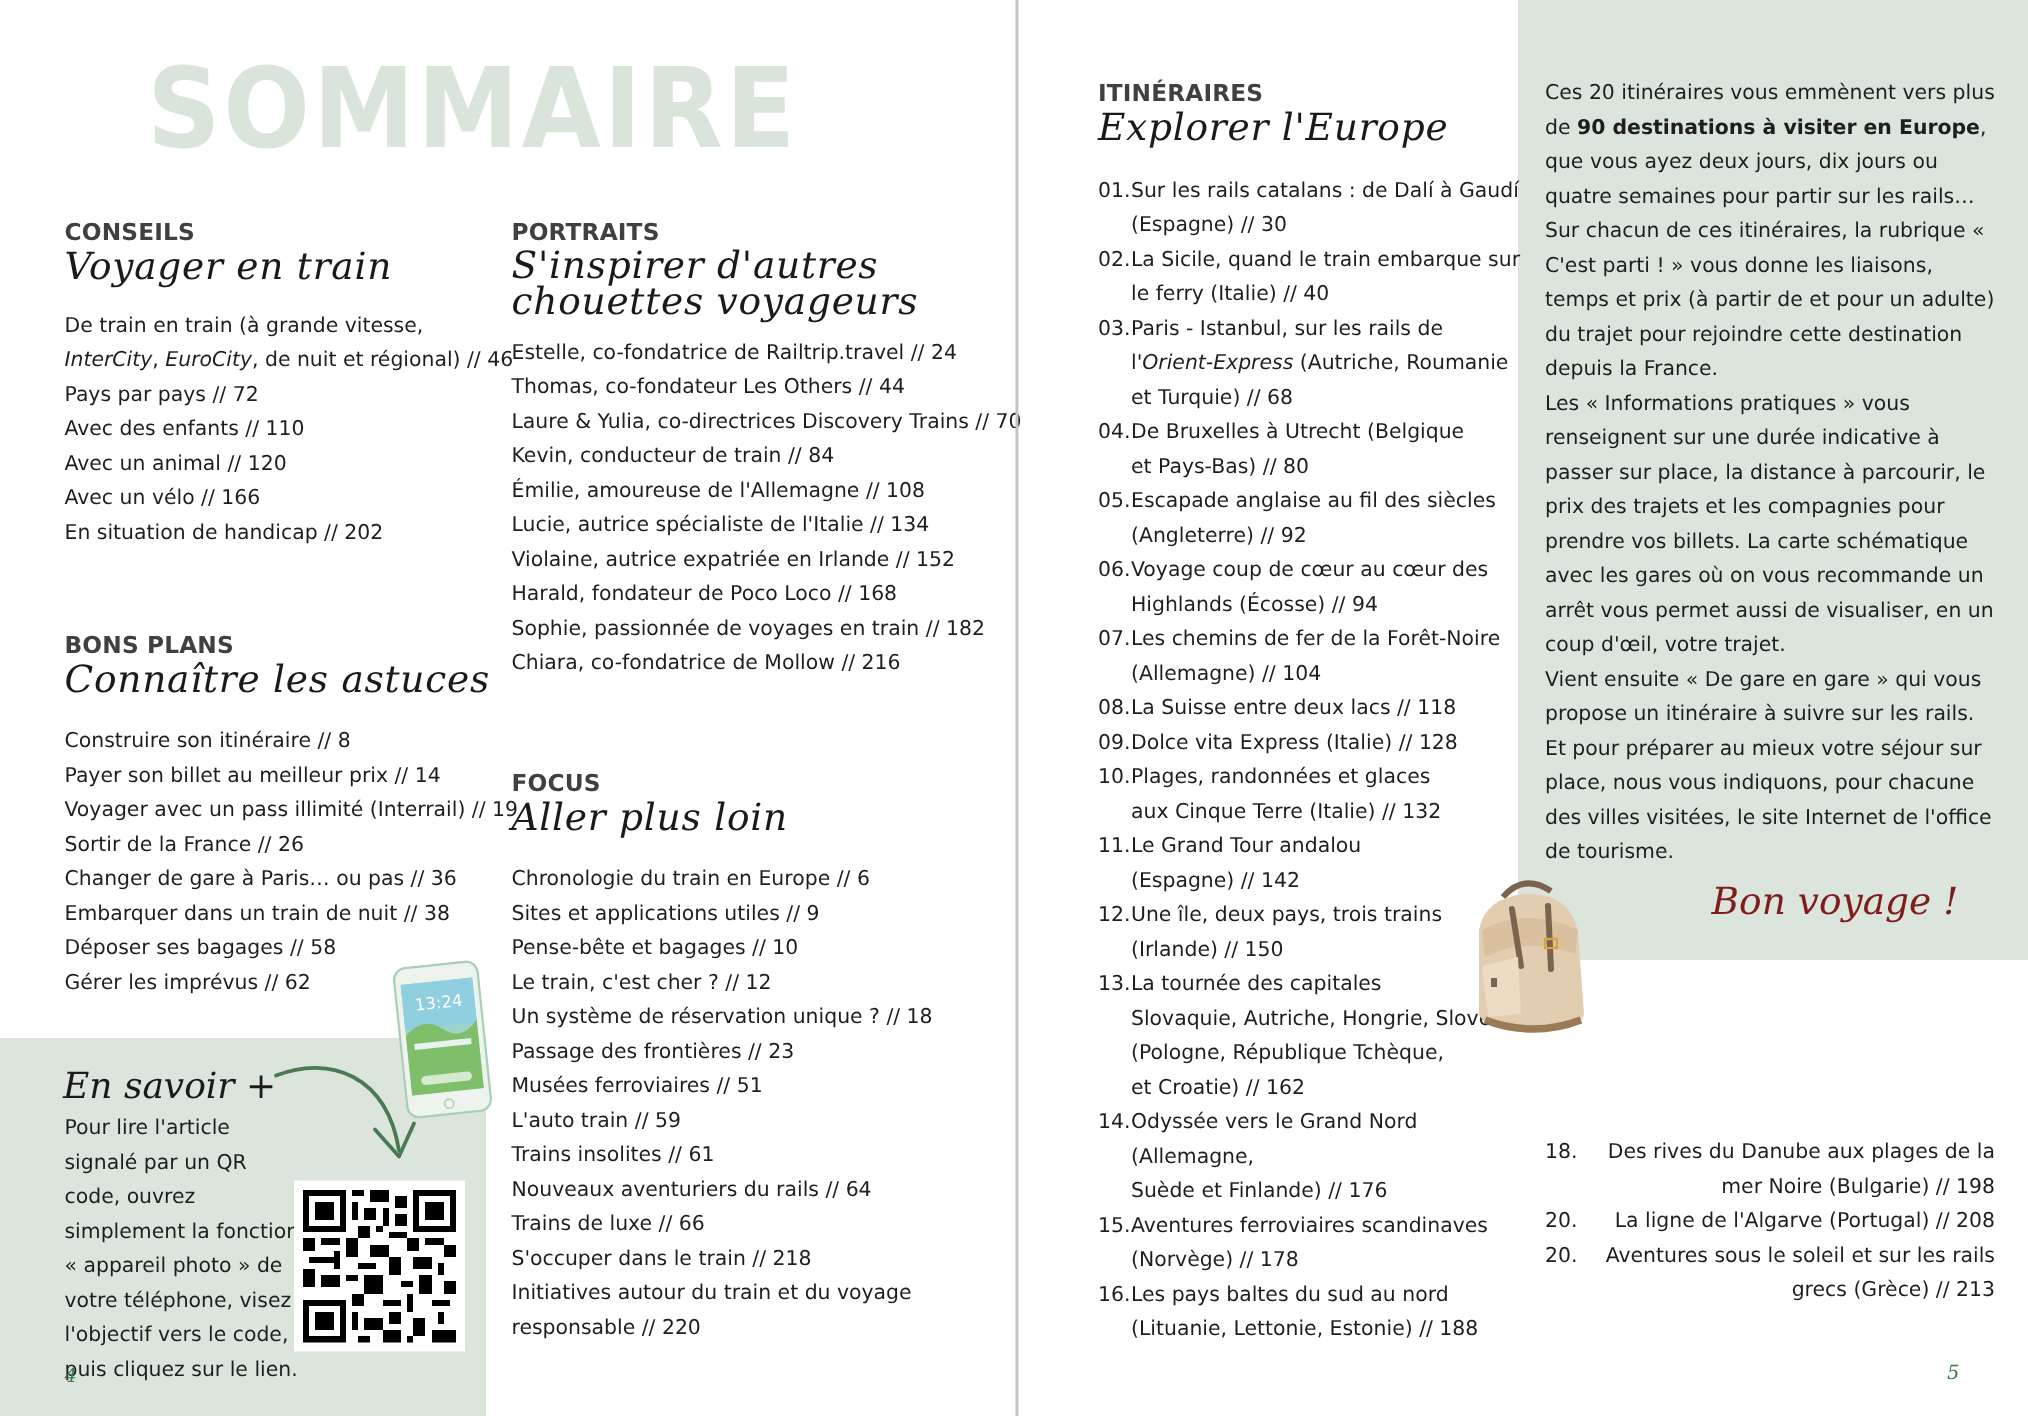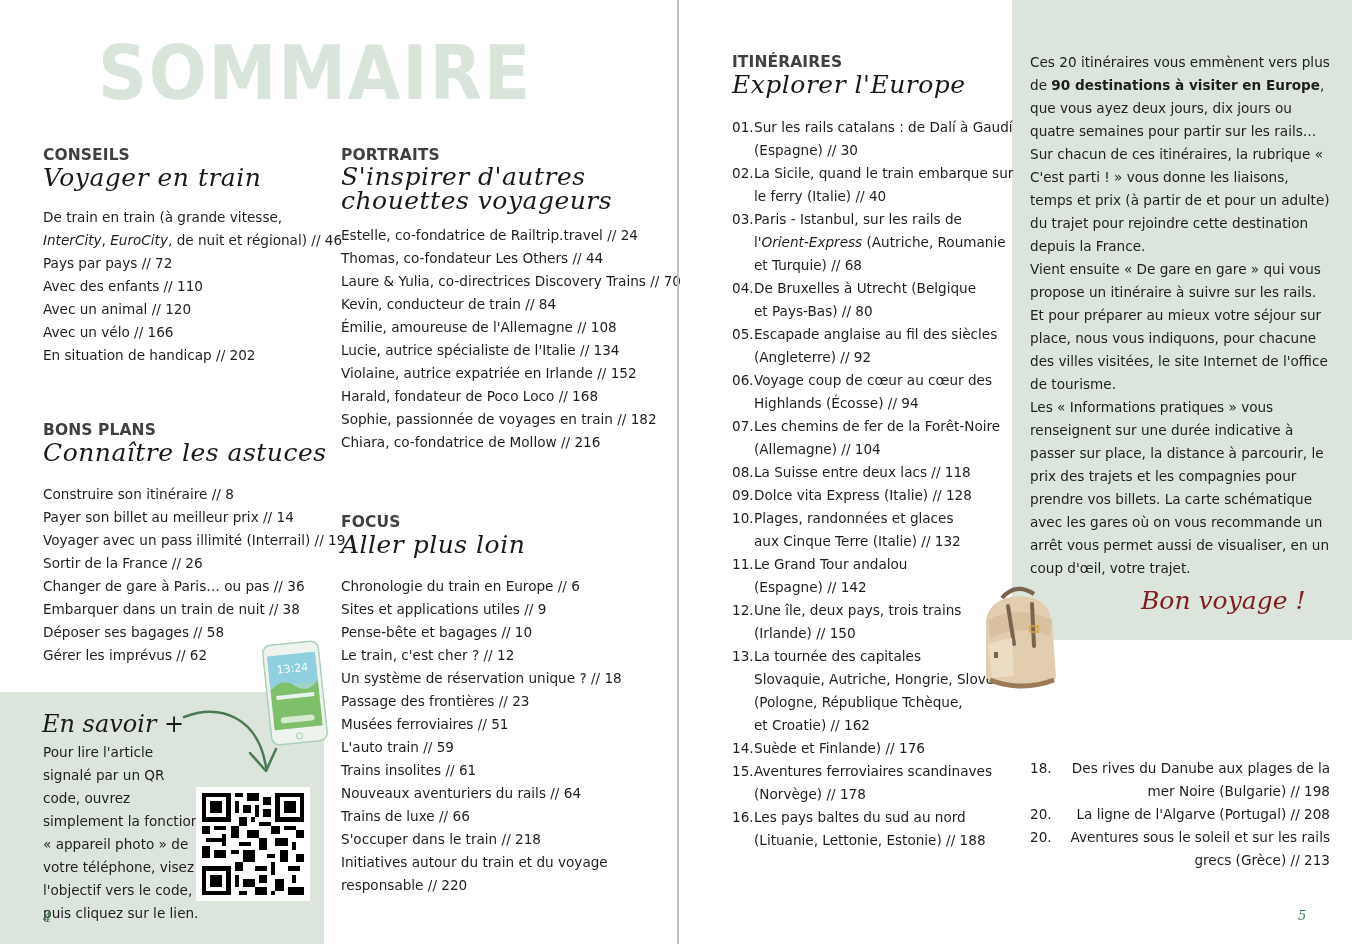--- a/index.html
+++ b/index.html
@@ -288,20 +288,21 @@
           </li>
         <li>
             <span class="num">13.</span>
             <span class="txt">La tournée des capitales</span>
             <span class="txt">Slovaquie, Autriche, Hongrie, Slovénie</span>
             <span class="txt">(Pologne, République Tchèque,</span>
             <span class="txt">et Croatie) // 162</span>
           </li>
         <li>
             <span class="num">14.</span>
+            <span class="txt">Odyssée vers le Grand Nord (Allemagne,</span>
             <span class="txt">Suède et Finlande) // 176</span>
           </li>
         <li>
             <span class="num">15.</span>
             <span class="txt">Aventures ferroviaires scandinaves</span>
             <span class="txt">(Norvège) // 178</span>
           </li>
         <li>
             <span class="num">16.</span>
             <span class="txt">Les pays baltes du sud au nord</span>
@@ -322,22 +323,22 @@
         </li>
       <li>
           <span class="num">20.</span>
           <span class="txt">Aventures sous le soleil et sur les rails</span>
           <span class="txt">grecs (Grèce) // 213</span>
         </li>
     </ul>
 
     <div class="intro">
       <p><span>Ces 20 itinéraires vous emmènent vers plus de </span><b>90 destinations à visiter en Europe</b><span>, que vous ayez deux jours, dix jours ou quatre semaines pour partir sur les rails… Sur chacun de ces itinéraires, la rubrique « C'est parti ! » vous donne les liaisons, temps et prix (à partir de et pour un adulte) du trajet pour rejoindre cette destination depuis la France.</span></p>
+      <p>Les « Informations pratiques » vous renseignent sur une durée indicative à passer sur place, la distance à parcourir, le prix des trajets et les compagnies pour prendre vos billets. La carte schématique avec les gares où on vous recommande un arrêt vous permet aussi de visualiser, en un coup d'œil, votre trajet.</p>
       <p>Vient ensuite « De gare en gare » qui vous propose un itinéraire à suivre sur les rails. Et pour préparer au mieux votre séjour sur place, nous vous indiquons, pour chacune des villes visitées, le site Internet de l'office de tourisme.</p>
-      <p>Les « Informations pratiques » vous renseignent sur une durée indicative à passer sur place, la distance à parcourir, le prix des trajets et les compagnies pour prendre vos billets. La carte schématique avec les gares où on vous recommande un arrêt vous permet aussi de visualiser, en un coup d'œil, votre trajet.</p>
     </div>
     <div class="bon">Bon voyage !</div>
 
     <div class="page-num" style="left:619px; top:908px;">5</div>
   </div>
 
   <svg class="backpack" viewBox="0 0 92 112">
     <path d="M30 18 Q44 2 62 14" fill="none" stroke="#7a6450" stroke-width="4"></path>
     <path d="M14 40 Q18 18 46 16 Q76 16 80 42 L84 96 Q82 108 50 108 Q18 108 14 96 Z" fill="#e2cdb0"></path>
     <path d="M16 40 Q46 24 80 40 L78 56 Q46 44 18 58 Z" fill="#d9c09e"></path>

